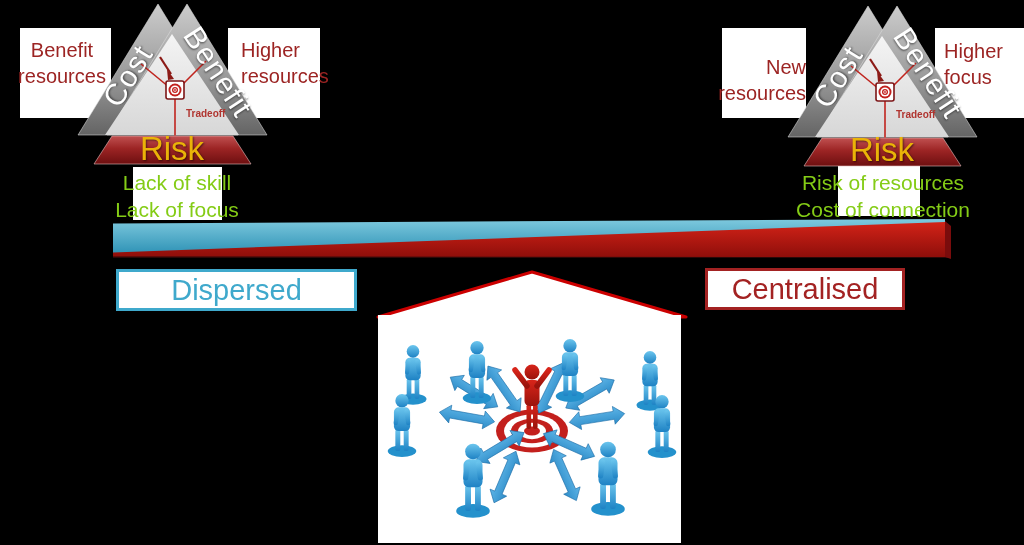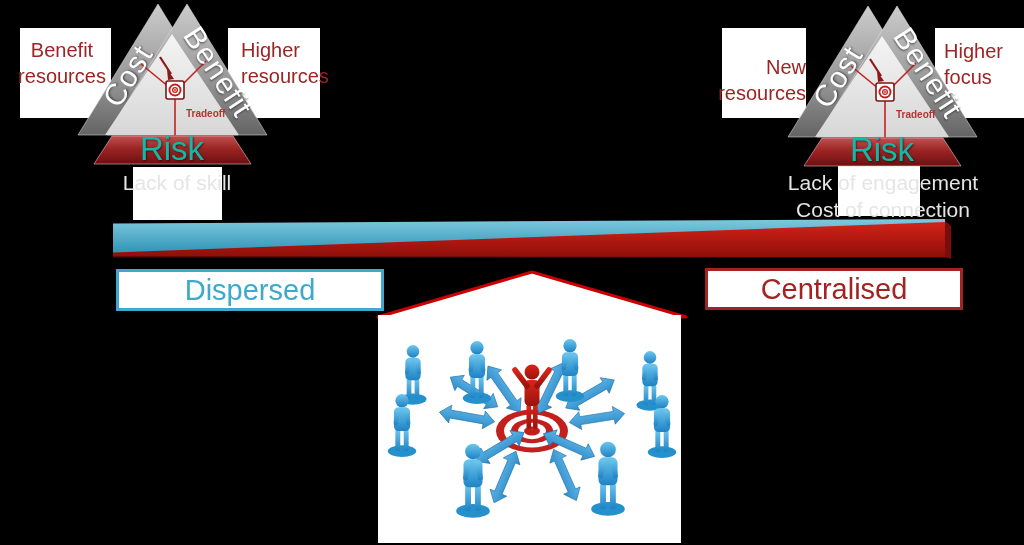--- a/index.html
+++ b/index.html
@@ -2,25 +2,25 @@
 <html><head>
 <meta charset="utf-8">
 <style>
   html,body{margin:0;padding:0;background:#000;}
   .stage{position:relative;width:1024px;height:545px;background:#000;overflow:hidden;
          font-family:"Liberation Sans",sans-serif;}
   .whitebox{position:absolute;background:#fff;}
   .lbl{position:absolute;color:#9c2423;font-size:20px;line-height:26px;white-space:nowrap;}
   .lbl.centered{transform:translateX(-50%);text-align:center;}
   .lbl.rightal{transform:translateX(-100%);text-align:right;}
-  .lack{position:absolute;color:#e5e5e5;font-size:21px;line-height:27px;white-space:nowrap;
+  .lack{position:absolute;color:#84cc16;font-size:21px;line-height:27px;white-space:nowrap;
         transform:translateX(-50%);text-align:center;font-weight:500;}
   .bandtxt{position:absolute;color:#fff;font-size:30px;letter-spacing:1px;white-space:nowrap;
            transform:translate(-50%,-50%) rotate(var(--rot));text-shadow:1px 1px 2px rgba(0,0,0,.45);}
-  .risktxt{position:absolute;color:#14b8a6;font-size:33px;white-space:nowrap;
+  .risktxt{position:absolute;color:#eab308;font-size:33px;white-space:nowrap;
            transform:translate(-50%,-50%);text-shadow:1px 1px 2px rgba(0,0,0,.5);}
   .tradeofftxt{position:absolute;color:#b03530;font-size:10px;font-weight:bold;white-space:nowrap;}
   .scalebox{position:absolute;box-sizing:border-box;background:#fff;height:42px;
             display:flex;align-items:center;justify-content:center;font-size:29px;}
   .scalebox.blue{border:3px solid #3fa9cc;color:#3fa9cc;}
   .scalebox.red{border:3px solid #a32222;color:#a32222;}
   svg{position:absolute;left:0;top:0;}
 </style>
 </head>
 <body>
@@ -183,40 +183,41 @@
   <div class="lbl centered" style="left:62px;top:37px;">
     <div>Benefit</div>
     <div>resources</div>
   </div>
   <div class="lbl" style="left:241px;top:37px;">
     <div>Higher</div>
     <div>resources</div>
   </div>
   <div class="lack" style="left:177px;top:169px;">
     <div>Lack of skill</div>
+    <div>Lack of focus</div>
   </div>
 
   <div class="bandtxt" style="--rot:-58deg;left:838px;top:77px;">Cost</div>
   <div class="bandtxt" style="--rot:57deg;left:928px;top:73px;">Benefit</div>
   <div class="risktxt" style="left:882px;top:150px;">Risk</div>
   <div class="tradeofftxt" style="left:896px;top:109px;">Tradeoff</div>
 
   <div class="lbl rightal" style="left:806px;top:54px;">
     <div>New</div>
     <div>resources</div>
   </div>
   <div class="lbl" style="left:944px;top:38px;">
     <div>Higher</div>
     <div>focus</div>
   </div>
   <div class="lack" style="left:883px;top:169px;">
-    <div>Lack of engagement</div>
+    <div>Risk of resources</div>
     <div>Cost of connection</div>
   </div>
 
-  <div class="scalebox blue" style="left:116px;top:269px;width:268px;">
+  <div class="scalebox blue" style="left:116px;top:269px;width:241px;">
     <span>Dispersed</span>
   </div>
-  <div class="scalebox red" style="left:705px;top:268px;width:258px;">
+  <div class="scalebox red" style="left:705px;top:268px;width:200px;">
     <span>Centralised</span>
   </div>
 
 </div>
 
 </body></html>

